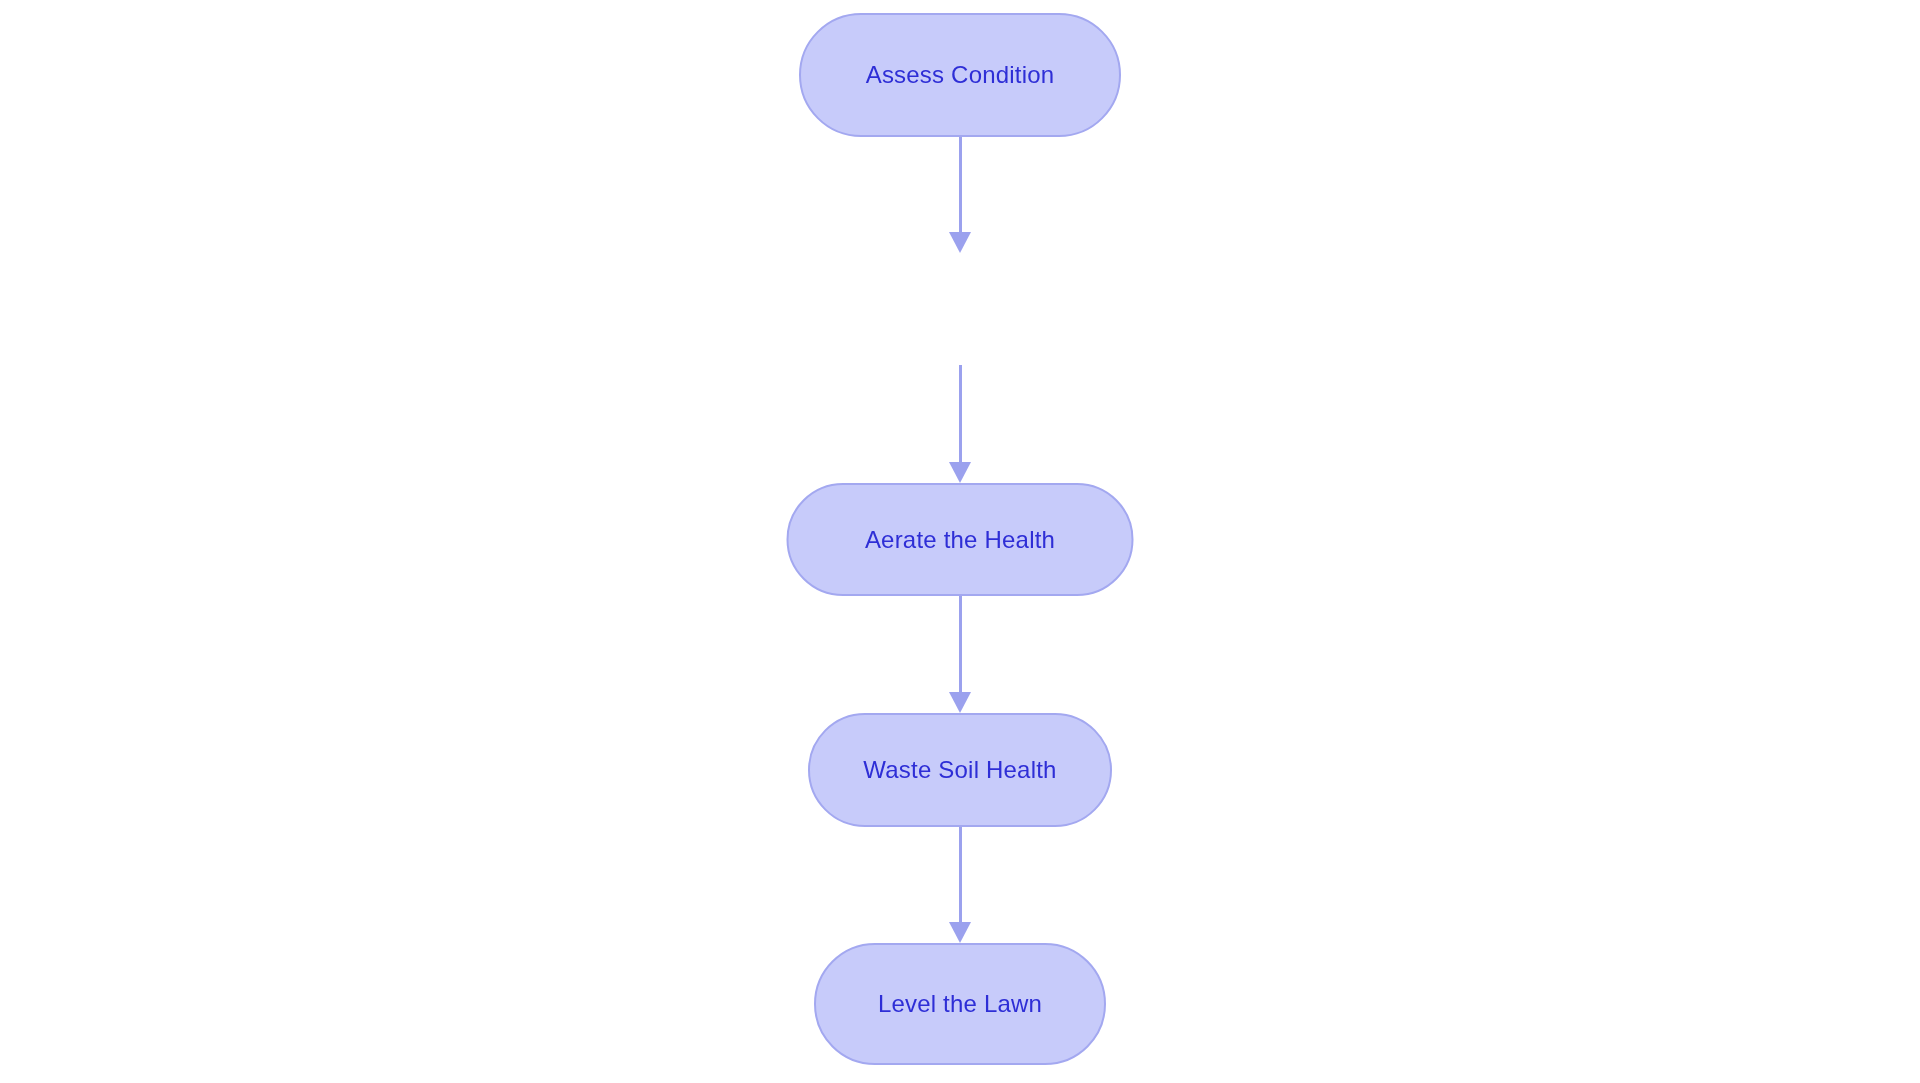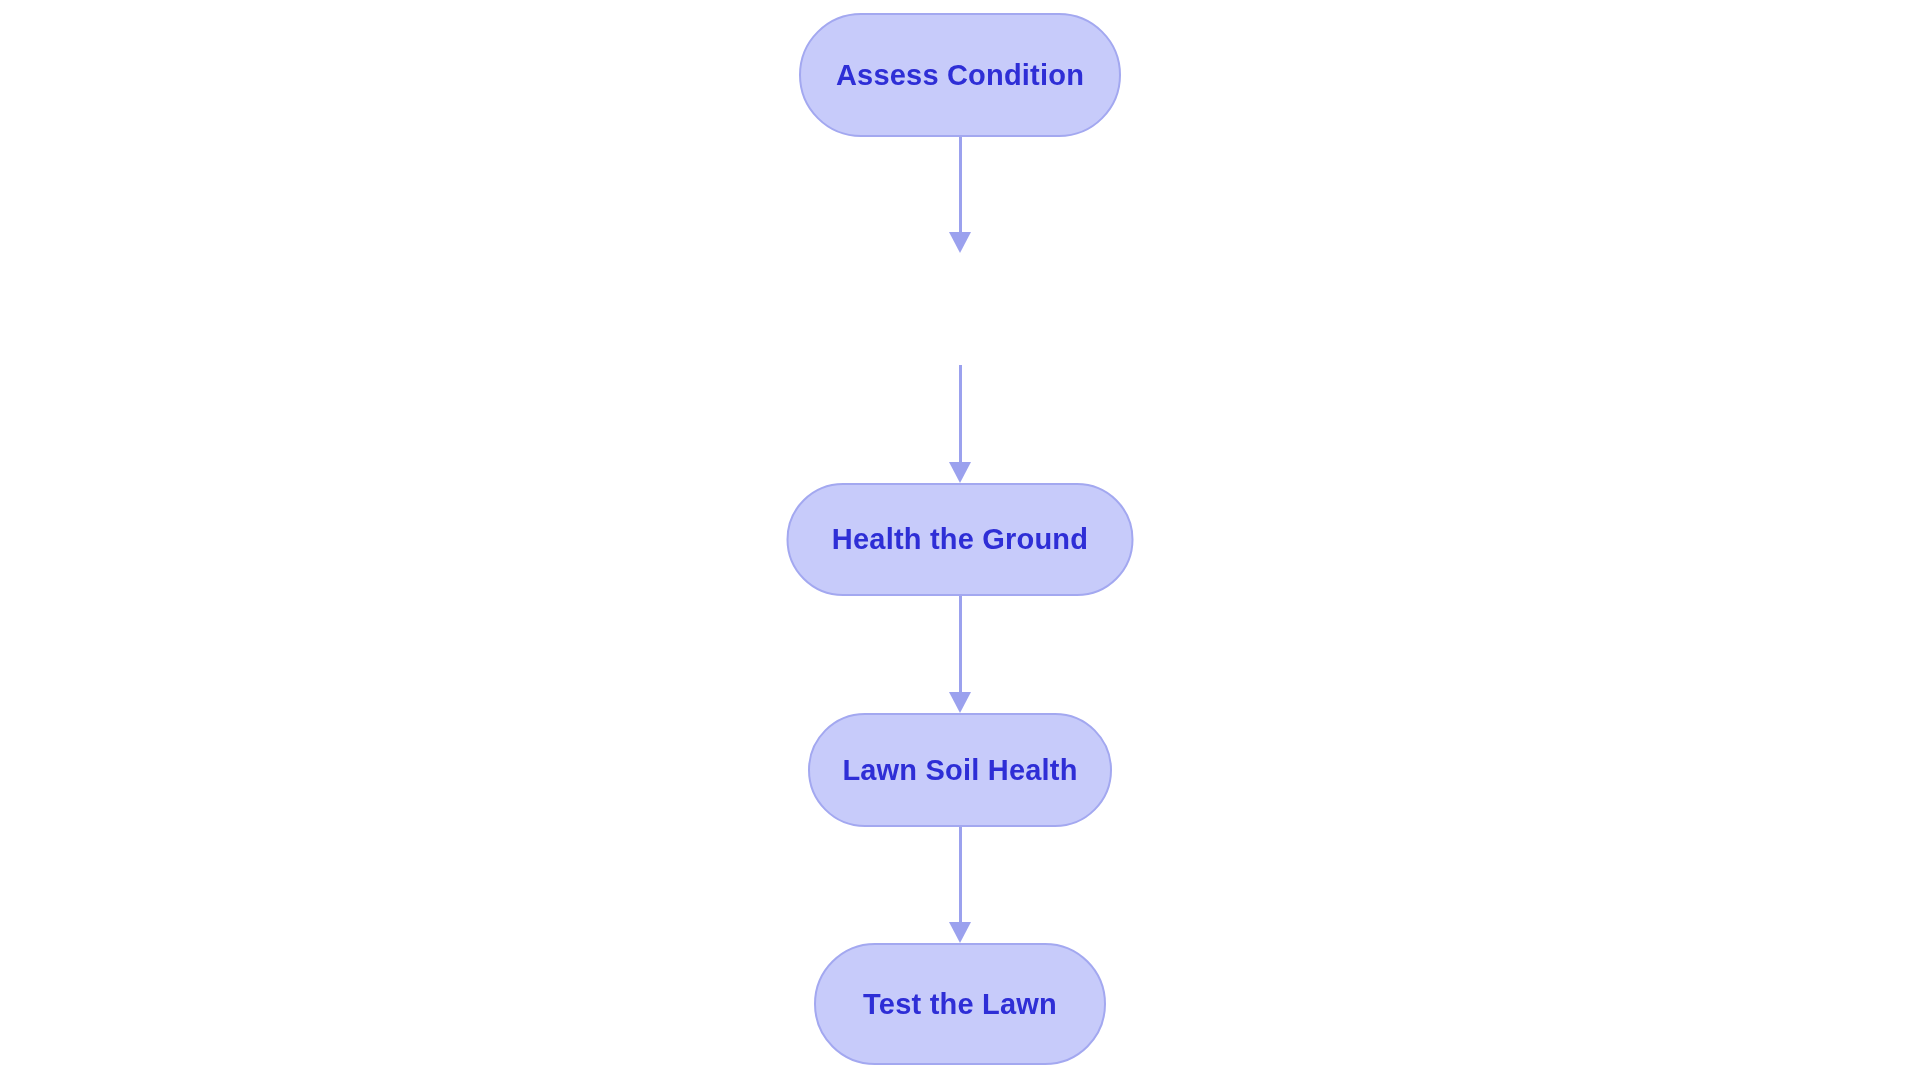--- a/index.html
+++ b/index.html
@@ -32,22 +32,22 @@
     display: flex;
     align-items: center;
     justify-content: center;
     background: #C7CBFA;
     border: 2px solid #A3A8F0;
     border-radius: 62px;
     transform: translateX(-50%);
   }
   .flow-node-label {
     font-family: "Liberation Sans", sans-serif;
-    font-size: 29px;
-    font-weight: 700;
+    font-size: 24px;
+    font-weight: 400;
     color: #2E2ED6;
     letter-spacing: 0.2px;
     white-space: nowrap;
     line-height: 1;
   }
   .flow-edge {
     position: absolute;
     transform: translateX(-50%);
     width: 24px;
   }
@@ -96,25 +96,25 @@
       <div class="flow-edge-line" style="height:95px;"></div>
       <div class="flow-edge-head"></div>
     </div>
 
     <div class="flow-node" style="left:960px; top:13px; width:322px; height:124px;">
       <span class="flow-node-label">Assess Condition</span>
     </div>
 
 
     <div class="flow-node" style="left:960px; top:483px; width:347px; height:113px;">
-      <span class="flow-node-label">Health the Ground</span>
+      <span class="flow-node-label">Aerate the Health</span>
     </div>
 
     <div class="flow-node" style="left:960px; top:713px; width:304px; height:114px;">
-      <span class="flow-node-label">Lawn Soil Health</span>
+      <span class="flow-node-label">Waste Soil Health</span>
     </div>
 
     <div class="flow-node" style="left:960px; top:943px; width:292px; height:122px;">
-      <span class="flow-node-label">Test the Lawn</span>
+      <span class="flow-node-label">Level the Lawn</span>
     </div>
 
   </div>
 </div>
 
 </body></html>

